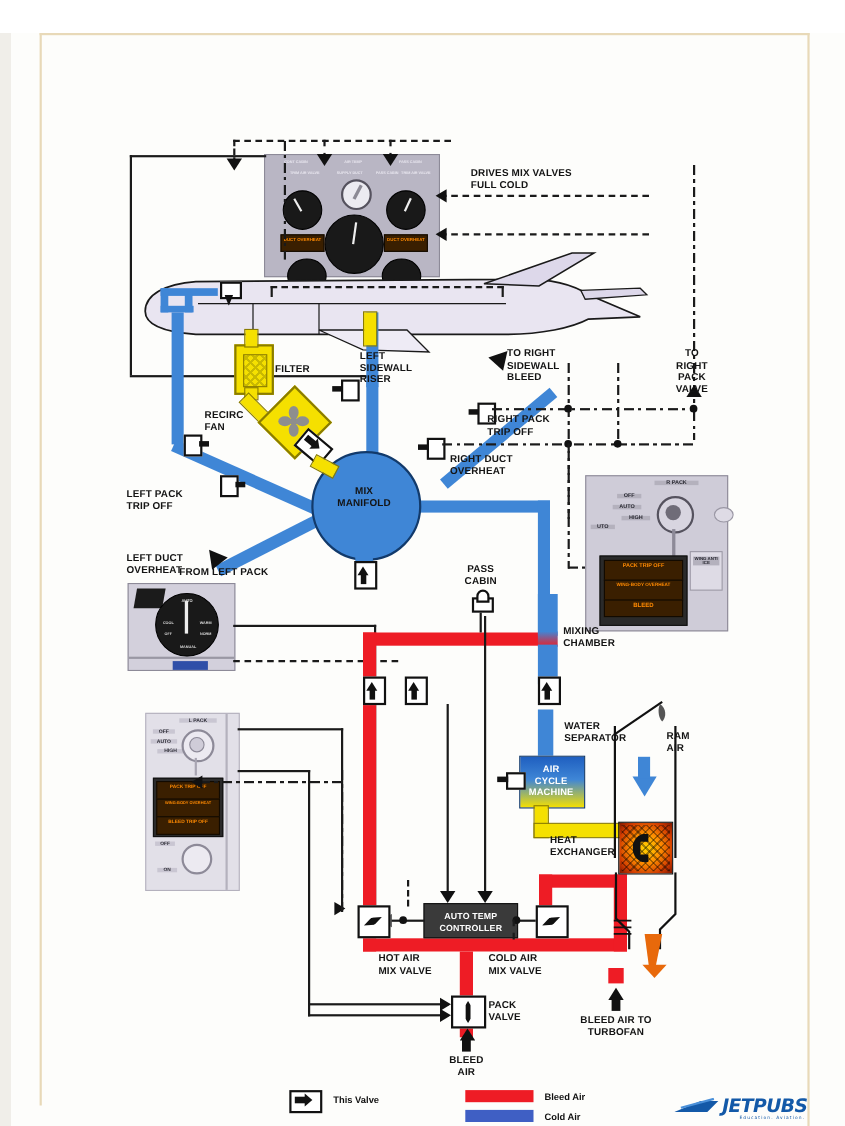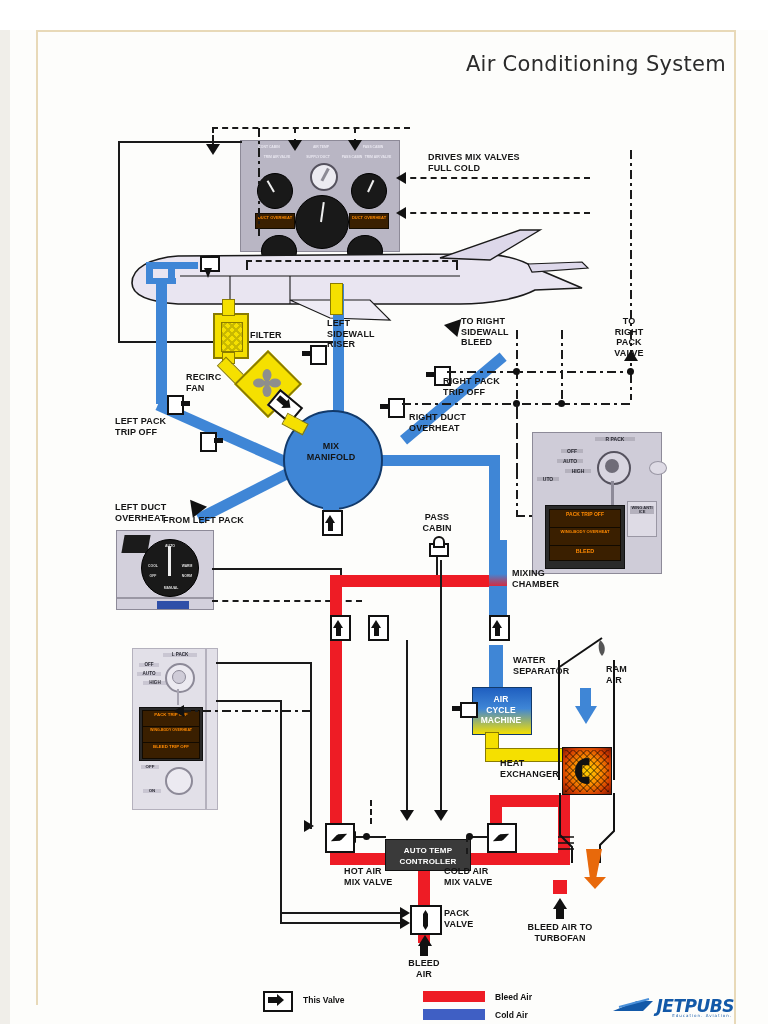--- a/index.html
+++ b/index.html
@@ -109,21 +109,20 @@
 
 <div id="page">
 
   <div class="greyedge"></div>
   <div class="topband"></div>
   <div class="topline"></div>
   <div class="leftline"></div>
   <div class="rightline"></div>
 
   <div id="title">
-    <div class="t1">Air Conditioning System</div>
   </div>
 
 
   <div class="panel" style="left:240px;top:140px;width:158px;height:110px;">
     <div class="ptxt" style="left:6px;top:4px;width:44px;">CONT CABIN</div>
     <div class="ptxt" style="left:60px;top:4px;width:40px;">AIR TEMP</div>
     <div class="ptxt" style="left:110px;top:4px;width:44px;">PASS CABIN</div>
 
     <div class="ptxt" style="left:16px;top:14px;width:40px;">TRIM AIR
 VALVE</div>
@@ -253,21 +252,21 @@
   </svg>
   <div class="lbl" style="left:186px;top:372px;">RECIRC
 FAN</div>
 
   <div class="chk" style="left:270px;top:396px;transform:rotate(40deg);width:26px;height:17px;">
       <div class="arw"></div>
     </div>
   <div class="yel" style="left:288px;top:414px;width:22px;height:11px;transform:rotate(28deg);transform-origin:0 0;"></div>
 
   <div class="sensor" style="left:167px;top:395px;"></div>
-  <div class="lbl" style="left:115px;top:416px;">LEFT PACK
+  <div class="lbl" style="left:115px;top:444px;">LEFT PACK
 TRIP OFF</div>
   <div class="sensor" style="left:200px;top:432px;"></div>
   <div class="lbl" style="left:115px;top:454px;margin-top:48px;">LEFT DUCT
 OVERHEAT</div>
 
   <div class="sensor l" style="left:310px;top:345px;"></div>
   <div class="lbl" style="left:327px;top:318px;">LEFT
 SIDEWALL
 RISER</div>
 
@@ -453,21 +452,21 @@
 EXCHANGER</div>
 
   <svg style="position:absolute;left:556px;top:793px;" width="70" height="96" viewBox="0 0 70 96">
     <path d="M4 0 L4 42 L16 54 L16 70" stroke="#111" stroke-width="2" fill="none"></path>
     <path d="M58 0 L58 38 L44 52 L44 70" stroke="#111" stroke-width="2" fill="none"></path>
     <path d="M2 44 L18 44 M2 50 L18 50 M2 56 L18 56" stroke="#111" stroke-width="1.6"></path>
     <path d="M30 56 L46 56 L40 86 L34 86 Z" fill="#e8690b"></path>
     <path d="M28 84 L50 84 L39 96 Z" fill="#e8690b"></path>
   </svg>
 
-  <div style="position:absolute;left:385px;top:839px;width:84px;height:30px;background:#3a3a3a;border:1px solid #111;">
+  <div style="position:absolute;left:385px;top:821px;width:84px;height:30px;background:#3a3a3a;border:1px solid #111;">
     <div class="lbl c" style="left:0;top:6px;width:84px;color:#fff;font-size:8px;">AUTO TEMP
 CONTROLLER</div>
   </div>
   <div class="dd-h" style="left:356px;top:836px;width:30px;"></div>
   <div class="dd-h" style="left:469px;top:836px;width:28px;"></div>
   <div class="node" style="left:363px;top:833px;"></div>
   <div class="node" style="left:466px;top:833px;"></div>
   <div class="arrowhead ah-left" style="left:346px;top:831px;"></div>
   <div class="arrowhead ah-right" style="left:490px;top:831px;"></div>
   <div class="dash-v" style="left:370px;top:800px;height:24px;"></div>

